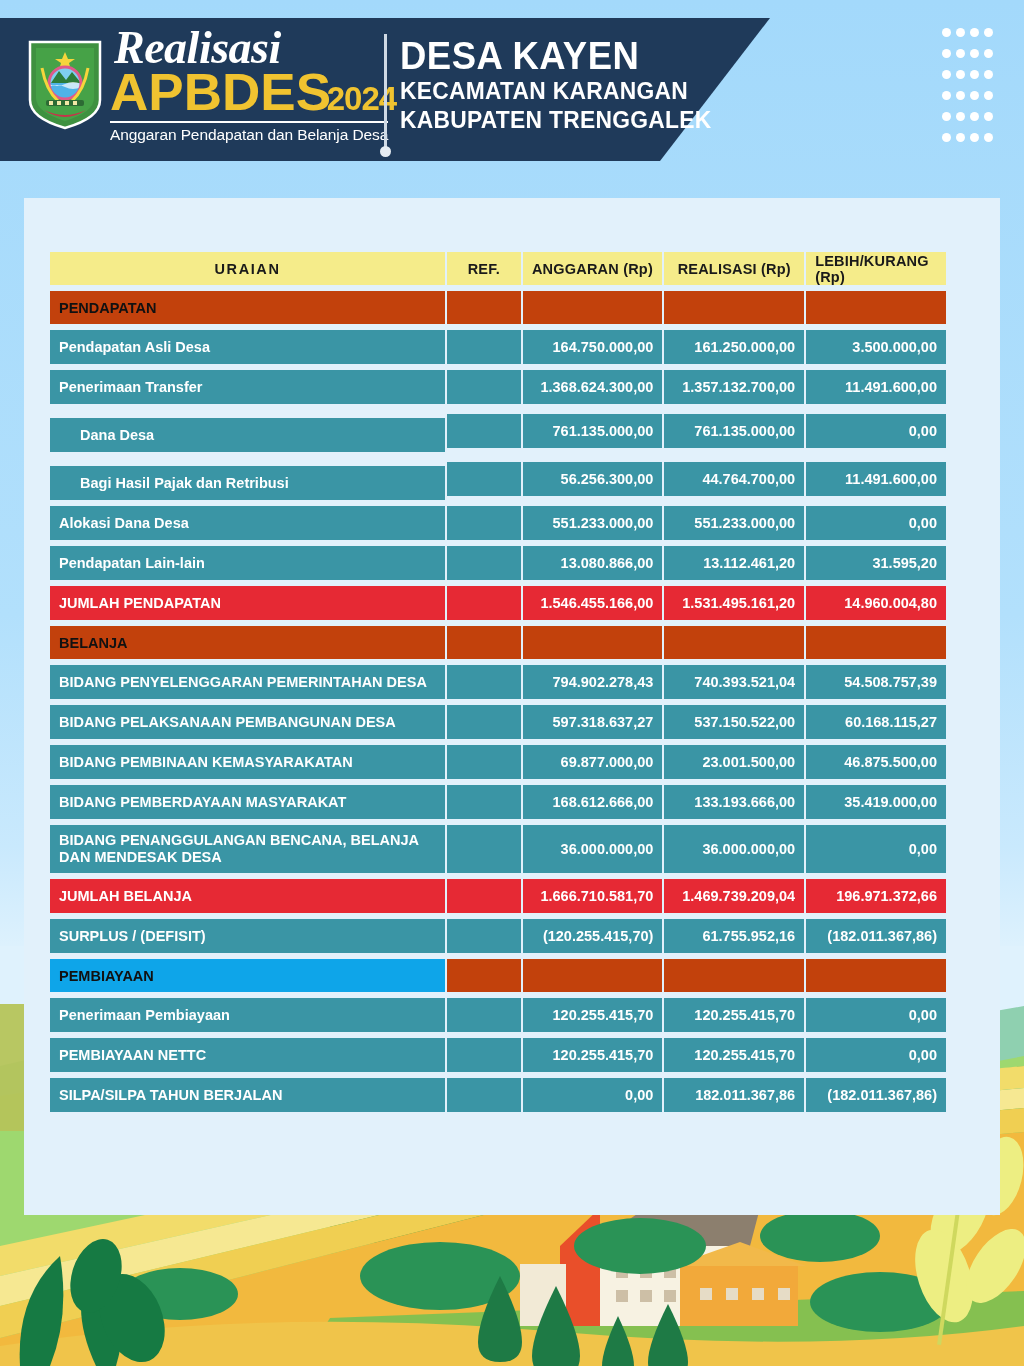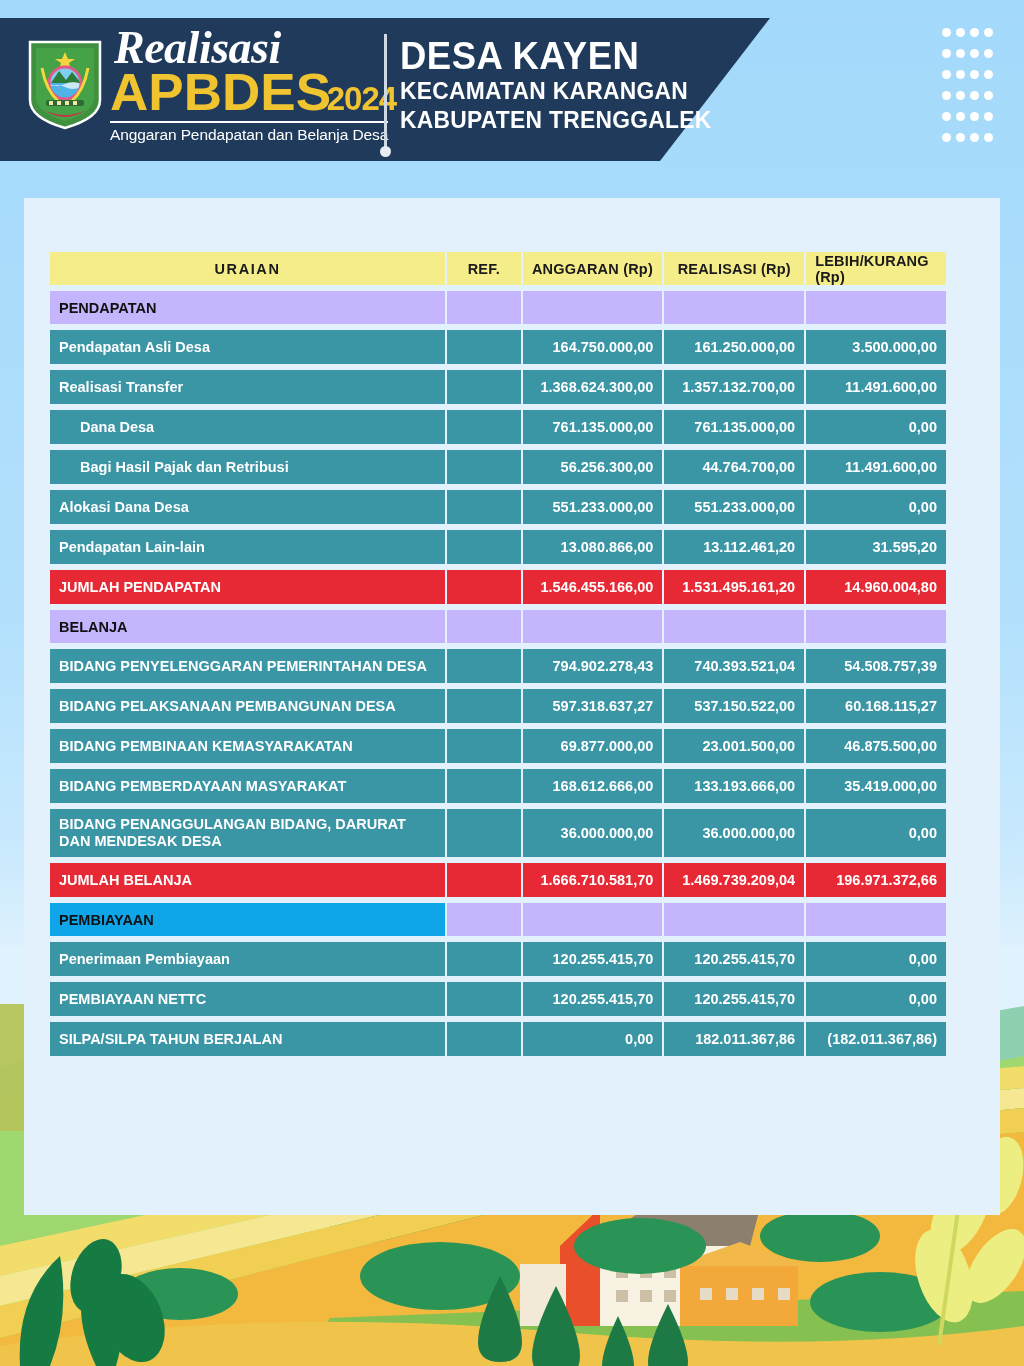--- a/index.html
+++ b/index.html
@@ -80,35 +80,35 @@
 
   .cell{ height:34px; display:flex; align-items:center; padding:0 9px; font-size:14.5px; }
   .cell.num{ justify-content:flex-end; }
 
   
   .hdr .cell{ background:#f5ec8a; color:#1a1a1a; font-weight:bold; justify-content:center;
               height:33px; font-size:14.5px; letter-spacing:0.2px; }
   .hdr .cell.uraian{ letter-spacing:1.6px; }
 
   
-  .sec .cell{ background:#c4b5fd; color:#111; font-weight:bold; height:33px; }
+  .sec .cell{ background:#c2410c; color:#111; font-weight:bold; height:33px; }
   .sec .cell.num{ justify-content:flex-end; }
   .sec.bright .cell.uraian{ background:#0ea5e9; }
 
   
   .d .cell{ background:#3a95a5; color:#ffffff; }
   .d .cell.ref{ background:#3a95a5; }
   .d .cell.uraian{ font-weight:600; }
   .d .cell.num{ font-weight:600; }
 
   
   .tot .cell{ background:#e62934; color:#ffffff; font-weight:bold; }
 
   
-  .ind1{ padding-left:30px; }
+  .ind1{ padding-left:30px;margin-top:8px; }
 
   
   .tall .cell{ height:48px; }
   .tall .cell.uraian{ display:block; padding-top:7px; line-height:17px; }
 </style>
 </head>
 <body>
 
 <div class="sky"></div>
 
@@ -394,21 +394,21 @@
         </td>
         <td>
           <div class="cell num">161.250.000,00</div>
         </td>
         <td>
           <div class="cell num">3.500.000,00</div>
         </td>
       </tr>
       <tr class="d">
         <td>
-          <div class="cell uraian">Realisasi Transfer</div>
+          <div class="cell uraian">Penerimaan Transfer</div>
         </td>
         <td>
           <div class="cell ref"></div>
         </td>
         <td>
           <div class="cell num">1.368.624.300,00</div>
         </td>
         <td>
           <div class="cell num">1.357.132.700,00</div>
         </td>
@@ -581,21 +581,21 @@
         </td>
         <td>
           <div class="cell num">133.193.666,00</div>
         </td>
         <td>
           <div class="cell num">35.419.000,00</div>
         </td>
       </tr>
       <tr class="d tall">
         <td>
-          <div class="cell uraian">BIDANG PENANGGULANGAN BIDANG, DARURAT DAN MENDESAK DESA</div>
+          <div class="cell uraian">BIDANG PENANGGULANGAN BENCANA, BELANJA DAN MENDESAK DESA</div>
         </td>
         <td>
           <div class="cell ref"></div>
         </td>
         <td>
           <div class="cell num">36.000.000,00</div>
         </td>
         <td>
           <div class="cell num">36.000.000,00</div>
         </td>
@@ -611,20 +611,37 @@
           <div class="cell ref"></div>
         </td>
         <td>
           <div class="cell num">1.666.710.581,70</div>
         </td>
         <td>
           <div class="cell num">1.469.739.209,04</div>
         </td>
         <td>
           <div class="cell num">196.971.372,66</div>
+        </td>
+      </tr>
+      <tr class="d">
+        <td>
+          <div class="cell uraian">SURPLUS / (DEFISIT)</div>
+        </td>
+        <td>
+          <div class="cell ref"></div>
+        </td>
+        <td>
+          <div class="cell num">(120.255.415,70)</div>
+        </td>
+        <td>
+          <div class="cell num">61.755.952,16</div>
+        </td>
+        <td>
+          <div class="cell num">(182.011.367,86)</div>
         </td>
       </tr>
       <tr class="sec bright">
         <td>
           <div class="cell uraian">PEMBIAYAAN</div>
         </td>
         <td>
           <div class="cell ref"></div>
         </td>
         <td>

